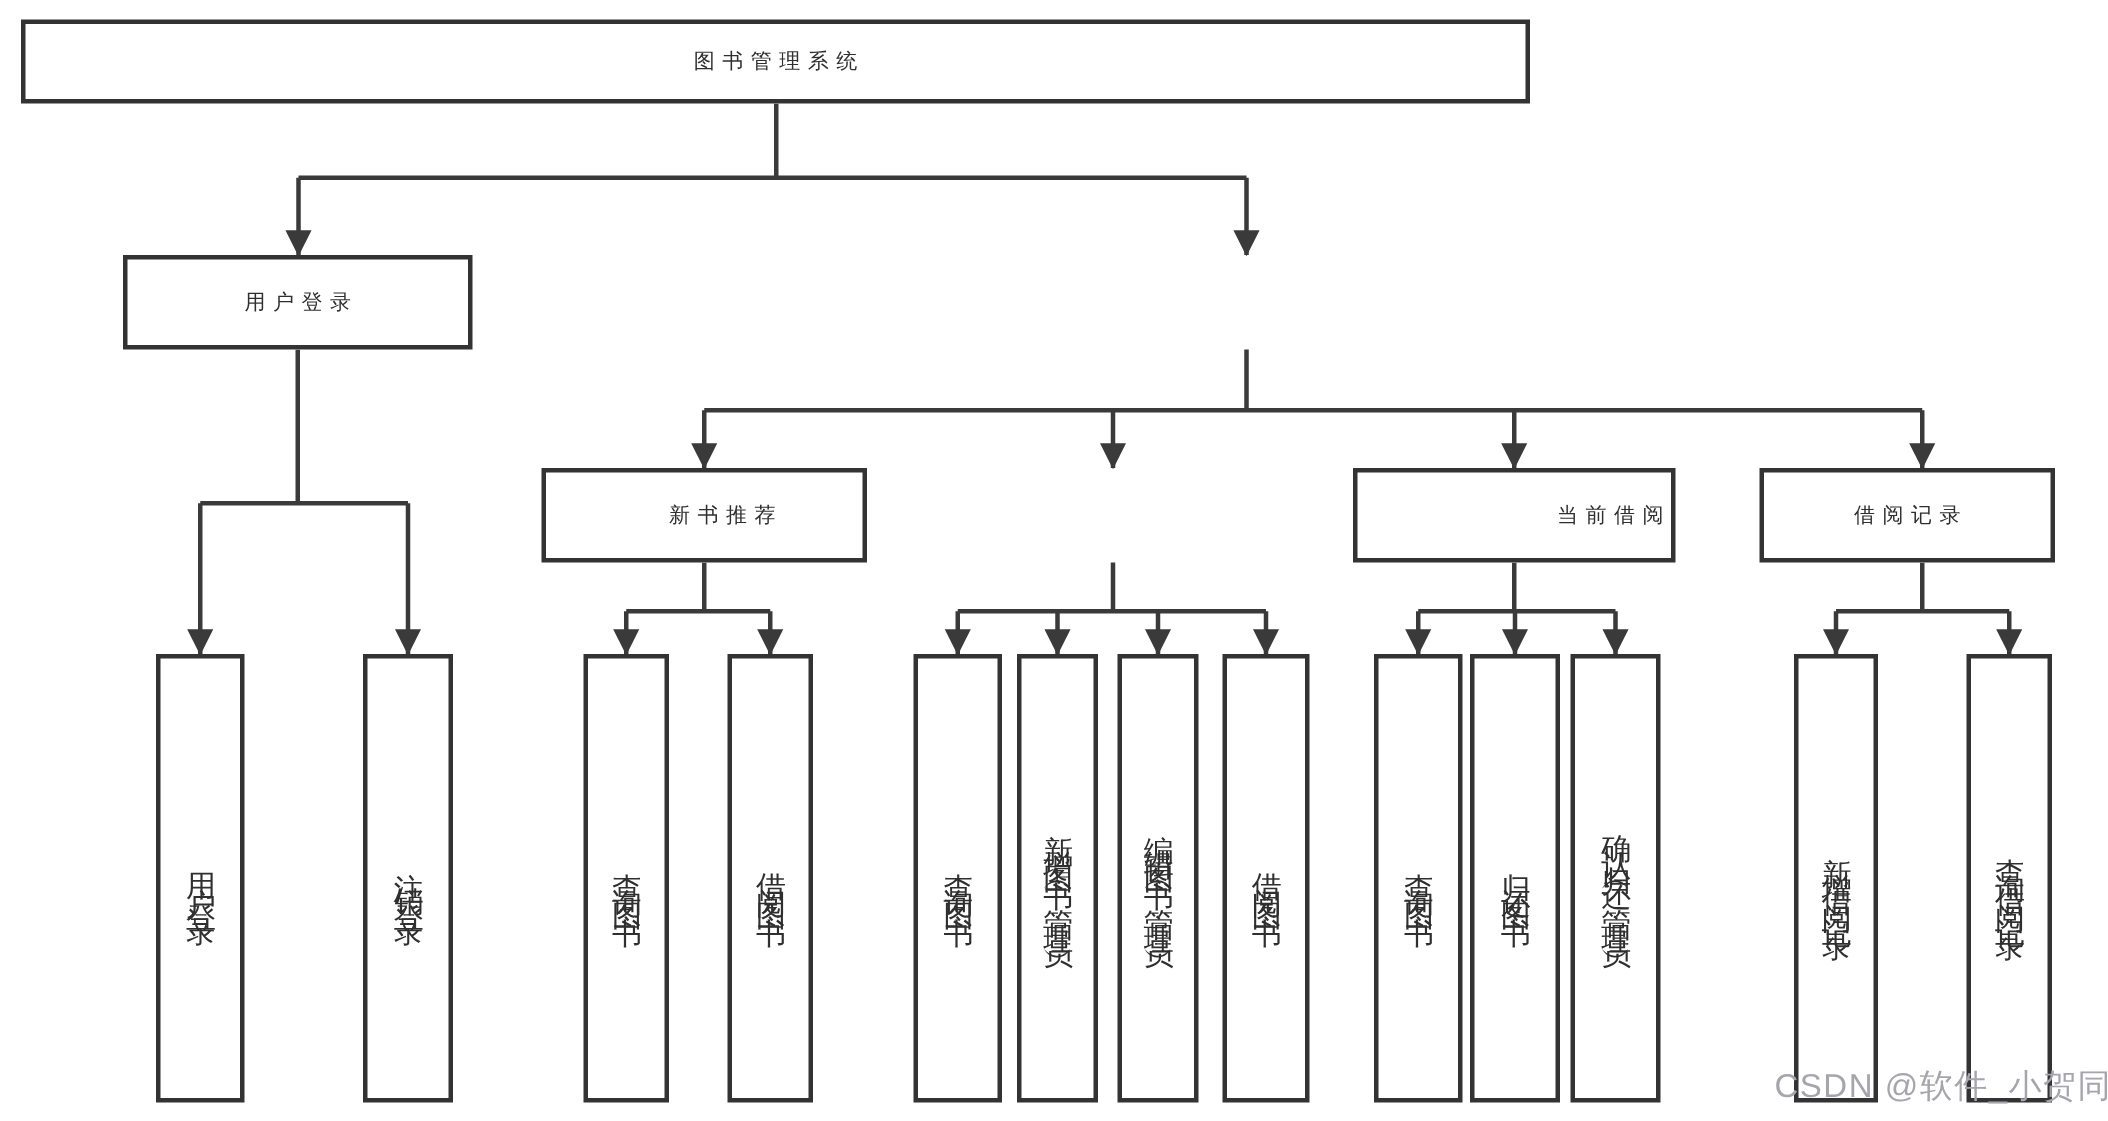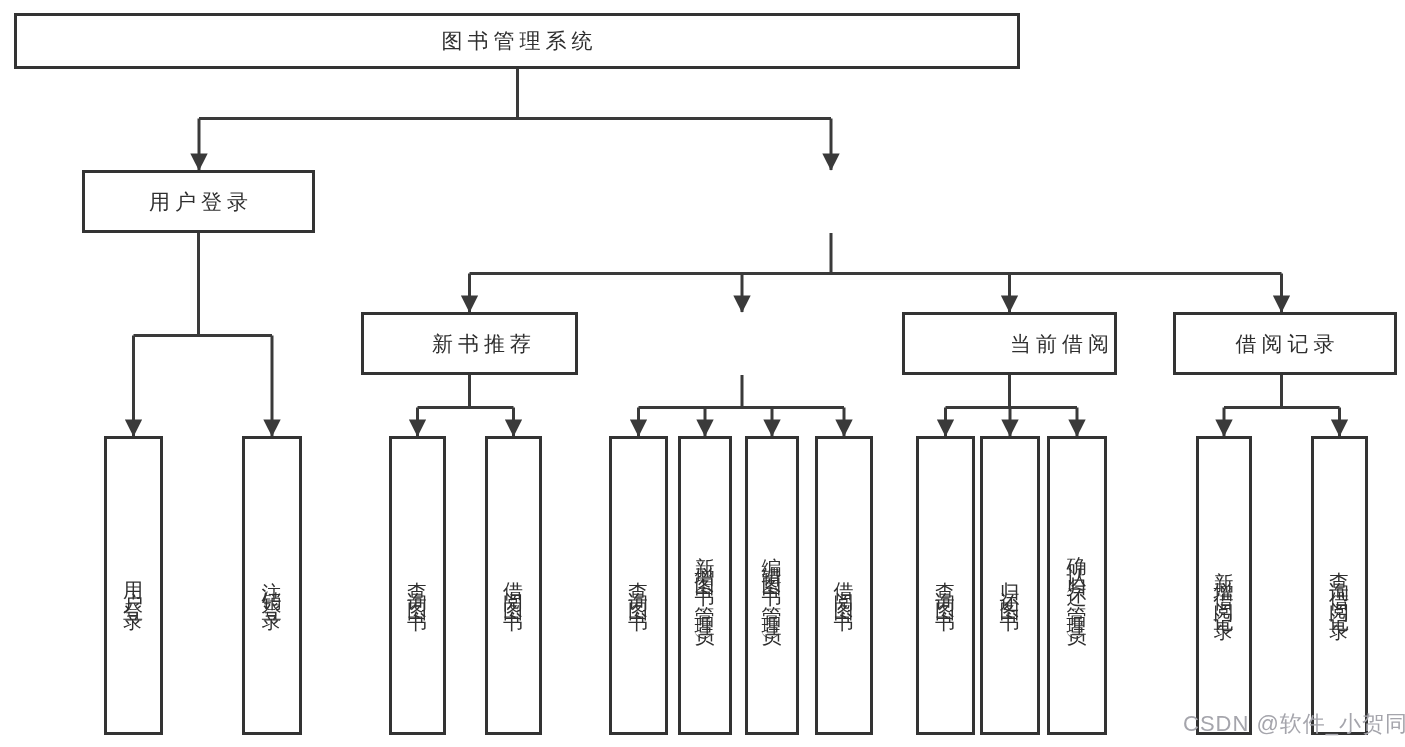--- a/index.html
+++ b/index.html
@@ -19,21 +19,21 @@
   .box {
     position: absolute;
     box-sizing: border-box;
     border: 3px solid #333333;
     background: #ffffff;
     display: flex;
     align-items: center;
     justify-content: center;
   }
   .hlabel {
-    font-size: 21px;
+    font-size: 14px;
     letter-spacing: 5px;
     text-indent: 5px;
     color: #2f2f2f;
     white-space: nowrap;
   }
   .vlabel {
     writing-mode: vertical-rl;
     text-orientation: mixed;
     font-size: 20px;
     letter-spacing: 10px;
@@ -108,21 +108,21 @@
   <div class="box" style="left:82px; top:170px; width:233px; height:63px;">
     <span class="hlabel">用户登录</span>
   </div>
 
   <div class="box" style="left:361px; top:312px; width:217px; height:63px;padding-left:24px;">
     <span class="hlabel">新书推荐</span>
   </div>
   <div class="box" style="left:902px; top:312px; width:215px; height:63px;justify-content:flex-end;">
     <span class="hlabel">当前借阅</span>
   </div>
-  <div class="box" style="left:1173px; top:312px; width:224px; height:63px;">
+  <div class="box" style="left:1173px; top:312px; width:197px; height:63px;">
     <span class="hlabel">借阅记录</span>
   </div>
 
   <div class="box" style="left:104px; top:436px; width:59px; height:299px;">
     <span class="vlabel">用户登录</span>
   </div>
   <div class="box" style="left:242px; top:436px; width:60px; height:299px;">
     <span class="vlabel">注销登录</span>
   </div>
 

